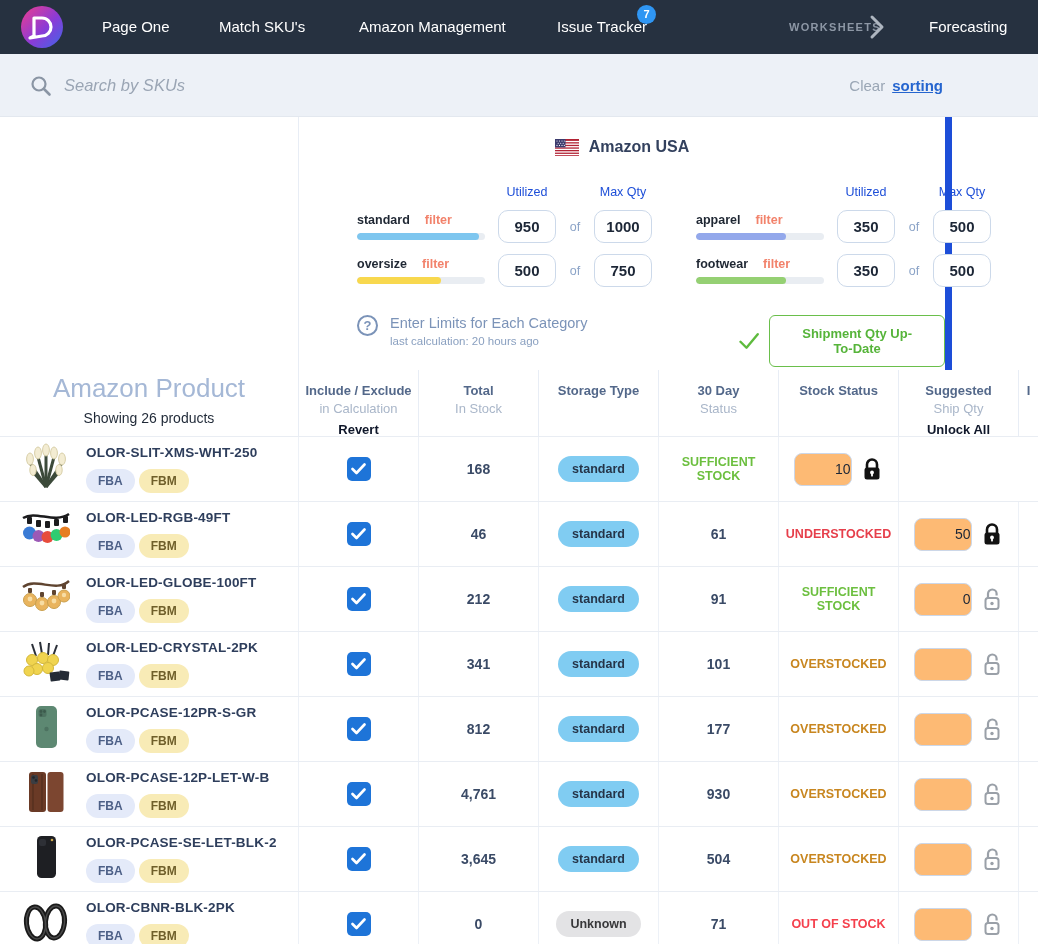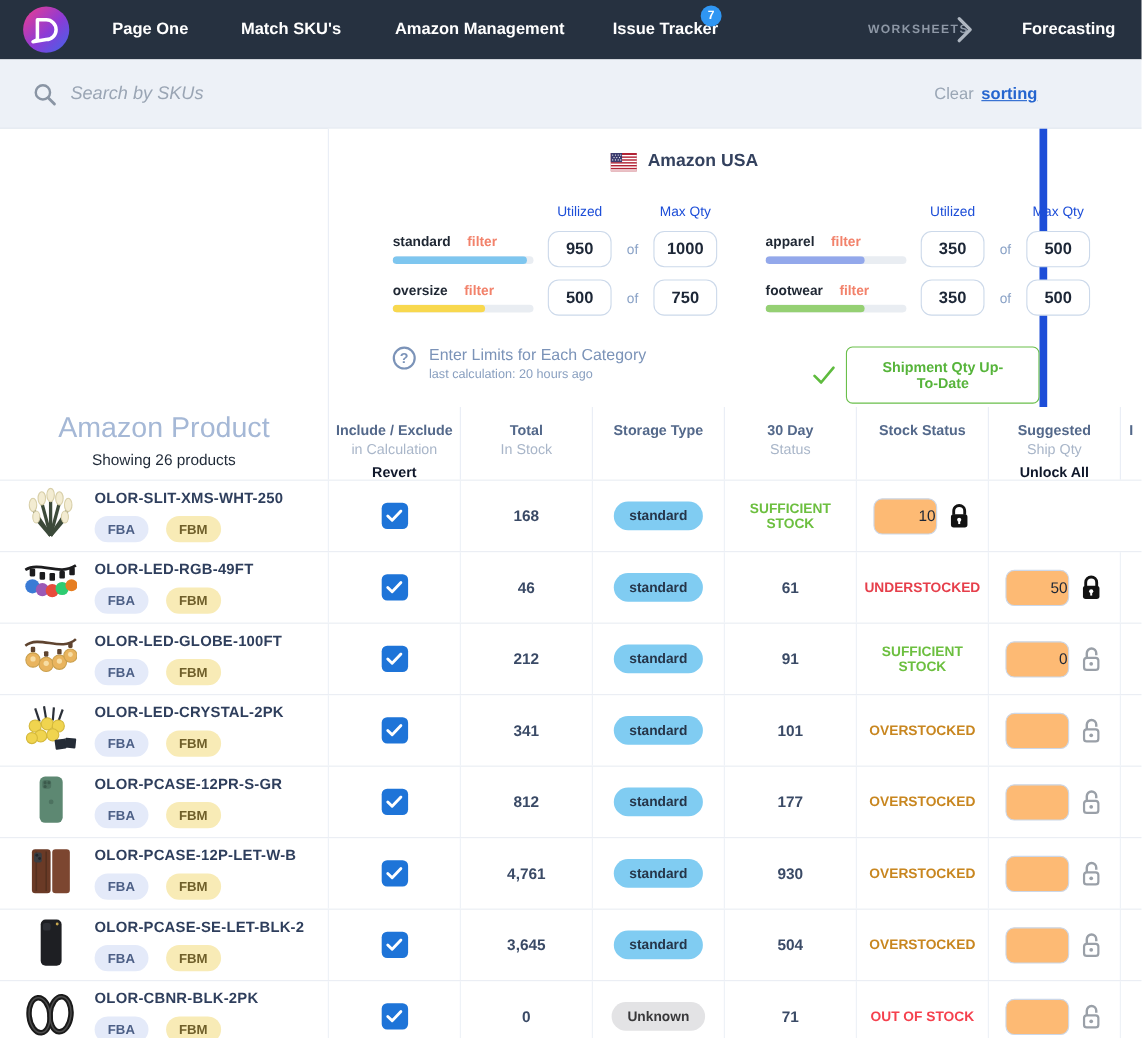--- a/index.html
+++ b/index.html
@@ -4,21 +4,21 @@
 <style>
   * { margin:0; padding:0; box-sizing:border-box; }
   body { background:#fff; }
   .page { position:relative; width:1038px; height:944px; background:#fff;
           font-family:"Liberation Sans", sans-serif; overflow:hidden; }
 
   
   .topnav { position:absolute; top:0; left:0; width:1038px; height:54px; background:#263140; }
   .logo { position:absolute; left:20px; top:5px; width:44px; height:44px; }
   .nav-item { position:absolute; top:0; height:54px; line-height:54px; color:#fff;
-              font-weight:700; font-size:15px; cursor:pointer; white-space:nowrap; }
+              font-weight:400; font-size:15px; cursor:pointer; white-space:nowrap; }
   .nav-pageone { left:102px; } .nav-match { left:219px; } .nav-amzmgmt { left:359px; }
   .nav-issue { left:557px; } .nav-forecast { left:929px; }
   .nav-badge { position:absolute; left:637px; top:5px; width:19px; height:19px; border-radius:50%;
                background:#2f96f3; color:#fff; font-size:11px; font-weight:700;
                text-align:center; line-height:19px; }
   .nav-worksheets { position:absolute; left:789px; top:0; height:54px; line-height:54px;
                     color:#8d97a5; font-size:11px; font-weight:700; letter-spacing:1.3px; cursor:pointer; }
   .nav-chevron { position:absolute; left:869px; top:14px; cursor:pointer; }
 
   
@@ -73,21 +73,21 @@
   .th-l2 { font-size:13px; color:#a9b6c9; margin-top:3px; }
   .th-act { font-size:13px; font-weight:700; color:#0f172a; margin-top:6px; cursor:pointer; }
   .panel-title { font-size:26px; font-weight:400; color:#a5b8d6; margin-top:-10px; }
   .panel-sub { font-size:14px; color:#1f2937; margin-top:6px; }
   .trow { height:65px; border-top:1px solid #e9edf3; background:#fff; }
   .td { border-left:1px solid #edf1f7; display:flex; align-items:center; justify-content:center; overflow:hidden; }
   .td.prod { justify-content:flex-start; padding-left:22px; border-left:none; }
   .thumb { width:48px; height:48px; flex:0 0 auto; }
   .prod-info { margin-left:16px; }
   .sku { font-size:13.5px; font-weight:700; color:#2e3e5c; letter-spacing:.2px; white-space:nowrap; }
-  .pill-row { display:flex; gap:16px; margin-top:9px; }
+  .pill-row { display:flex; gap:4px; margin-top:9px; }
   .pill { font-size:12px; font-weight:600; padding:5px 12px; border-radius:13px; }
   .pill.fba { background:#e4eaf9; color:#4c5f86; }
   .pill.fbm { background:#f8ebb6; color:#6f5f2a; }
   .checkbox { width:24px; height:24px; border-radius:5px; background:#1e74d8; display:flex;
               align-items:center; justify-content:center; cursor:pointer; }
   .num { font-size:14px; font-weight:700; color:#3a4a66; }
   .storage { padding:6px 14px; border-radius:14px; font-size:12.5px; font-weight:600; color:#253549; }
   .storage.standard { background:#80ccf2; }
   .storage.unknown { background:#e3e3e5; color:#38383a; }
   .status { font-size:12.5px; font-weight:700; text-align:center; }

